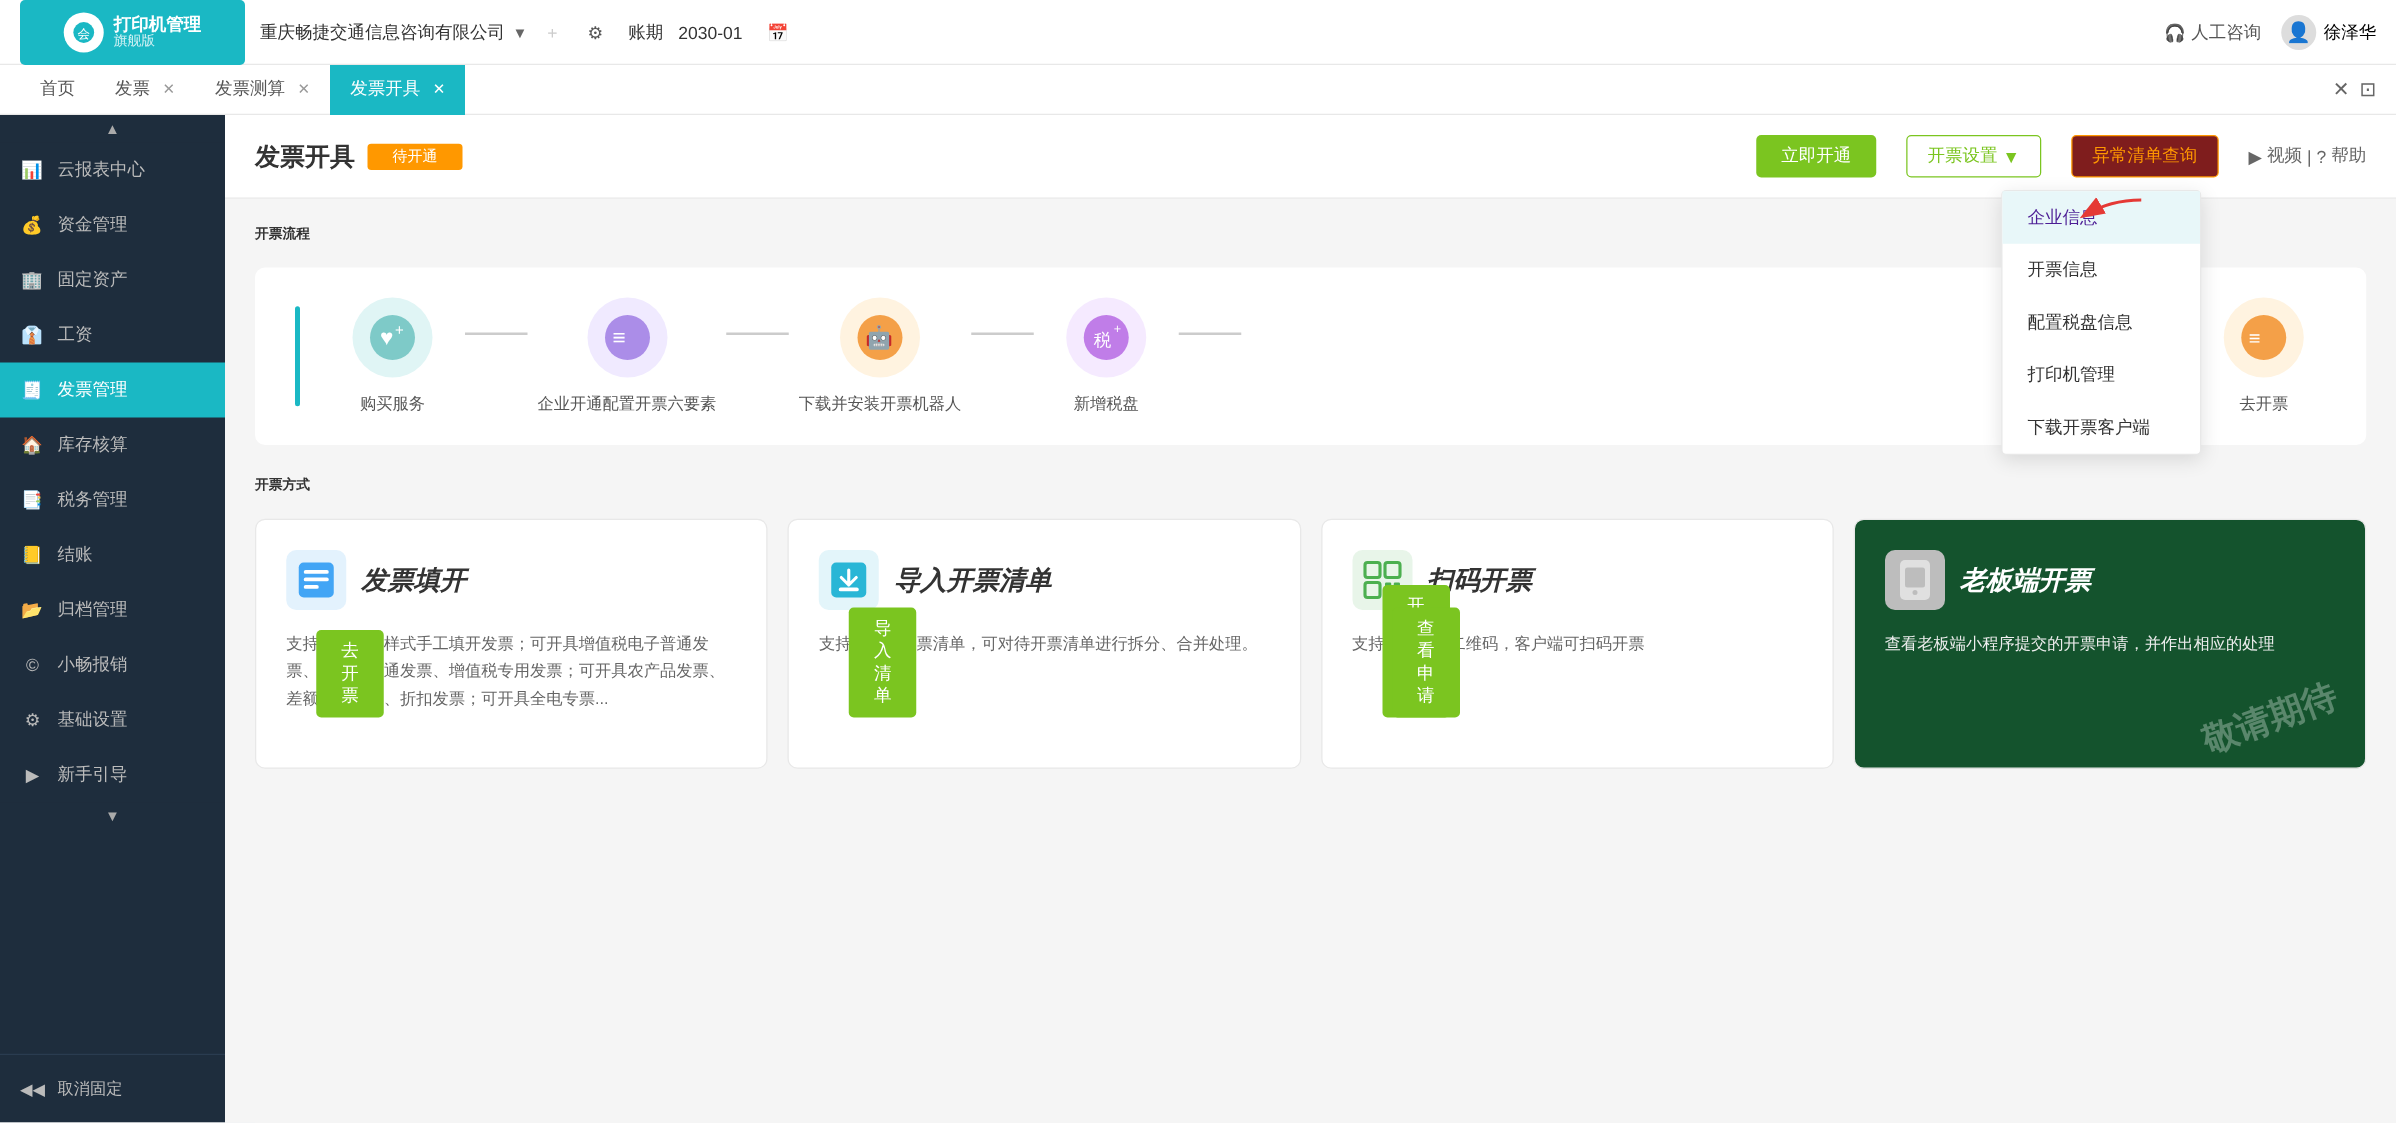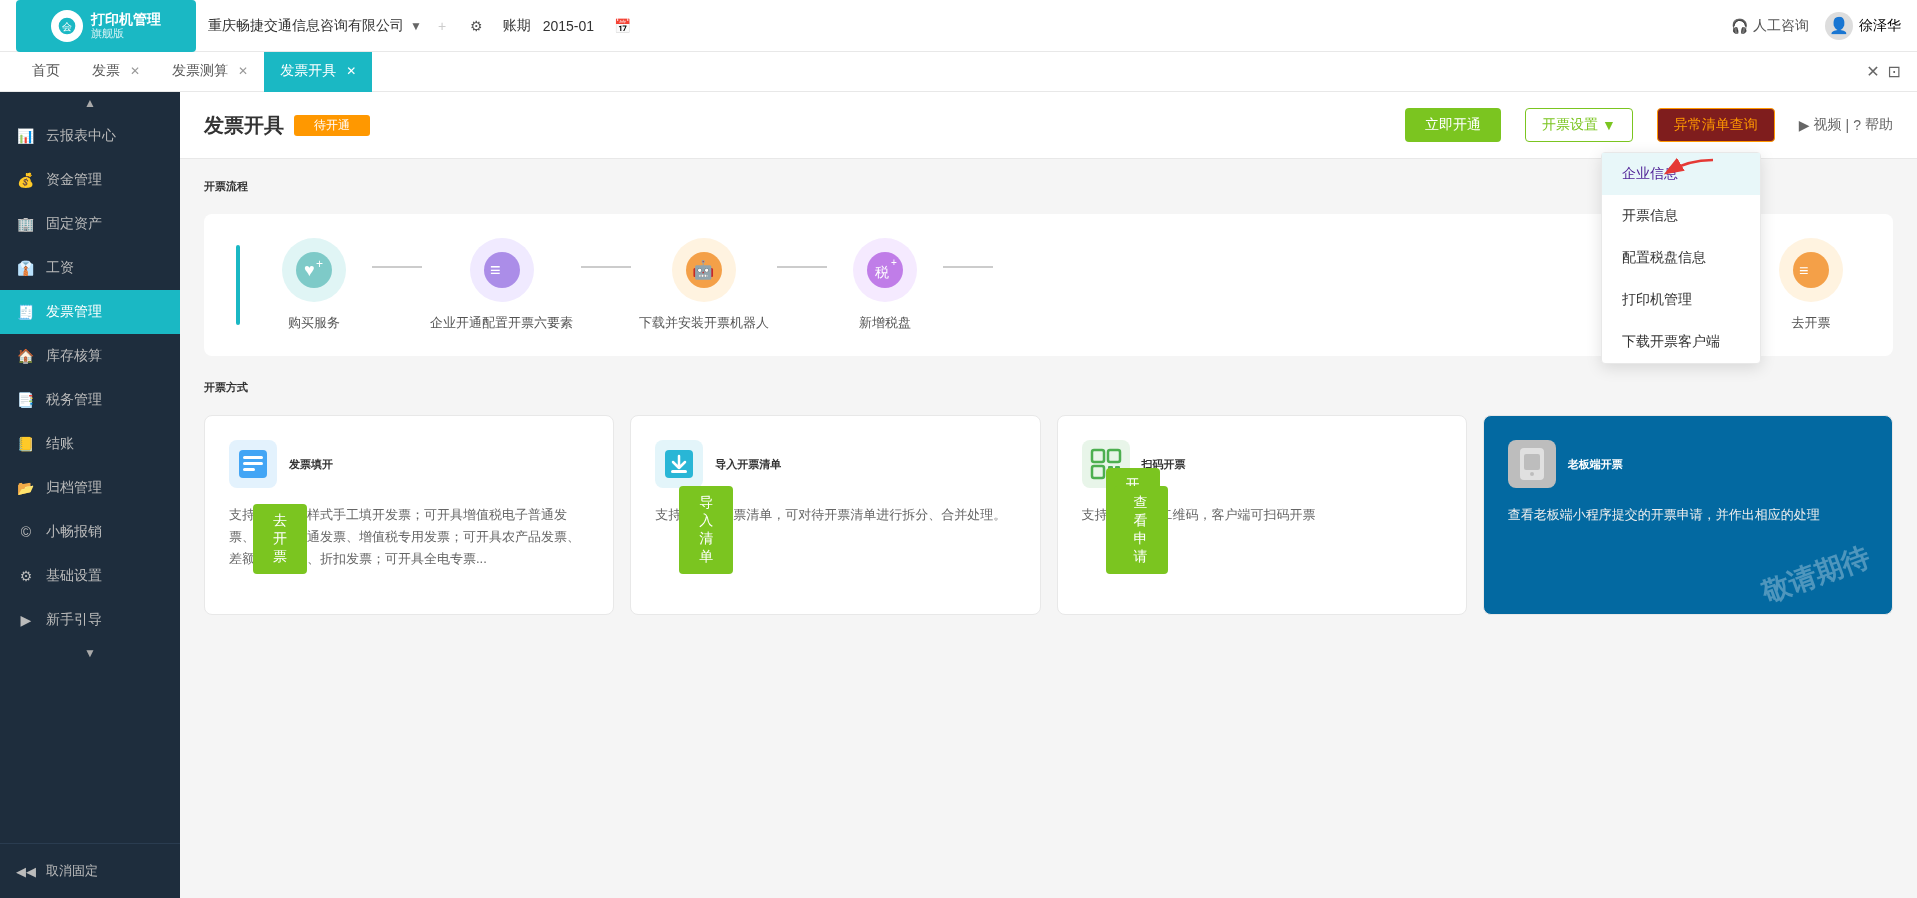--- a/index.html
+++ b/index.html
@@ -144,24 +144,24 @@
     .process-label { font-size: 13px; color: #555; text-align: center; }
     .process-divider { width: 40px; height: 2px; background: #ddd; margin: 0 4px; margin-bottom: 36px; }
 
     
     .method-section { padding: 0 24px 24px; }
     .method-grid { display: grid; grid-template-columns: 1fr 1fr 1fr 1fr; gap: 16px; }
     .method-card {
       background: #fff; border-radius: 8px; padding: 24px;
       border: 1px solid #e8e8e8; min-height: 200px; position: relative;
     }
-    .method-card.disabled { background: #0369a1; }
+    .method-card.disabled { background: #14532d; }
     .method-header { display: flex; align-items: center; gap: 12px; margin-bottom: 16px; }
     .method-icon { width: 48px; height: 48px; border-radius: 8px; display: flex; align-items: center; justify-content: center; font-size: 24px; }
-    .method-title { font-size: 11px; font-weight: bold; color: #333; }
+    .method-title { font-size: 21px; font-weight: bold; color: #333; font-style: italic; }
     .method-desc { font-size: 13px; color: #666; line-height: 1.7; margin-bottom: 20px; }
     .method-card.disabled .method-title, .method-card.disabled .method-desc { color: #eee; }
     .method-btn {
       position: absolute; bottom: 20px; left: 24px;
       background: #7bc520; color: #fff; border: none;
       padding: 8px 20px; border-radius: 4px; cursor: pointer; font-size: 14px;
     }
     .method-btns { position: absolute; bottom: 20px; left: 24px; display: flex; gap: 8px; }
     .watermark {
       position: absolute; bottom: 20px; right: 20px;
@@ -187,21 +187,21 @@
   </div>
 
   <div class="company-selector">
     <span>重庆畅捷交通信息咨询有限公司</span>
     <span class="arrow">▼</span>
   </div>
 
   <span class="header-sep">+</span>
   <span class="header-icon-btn">⚙</span>
   <span class="period-text">账期</span>
-  <span class="period-text">2015-01</span>
+  <span class="period-text">2030-01</span>
   <span class="header-icon-btn">📅</span>
 
   <div class="spacer"></div>
 
   <div class="header-right">
     <div class="service-btn">
       <span>🎧</span>
       <span>人工咨询</span>
     </div>
     <div class="user-area">

